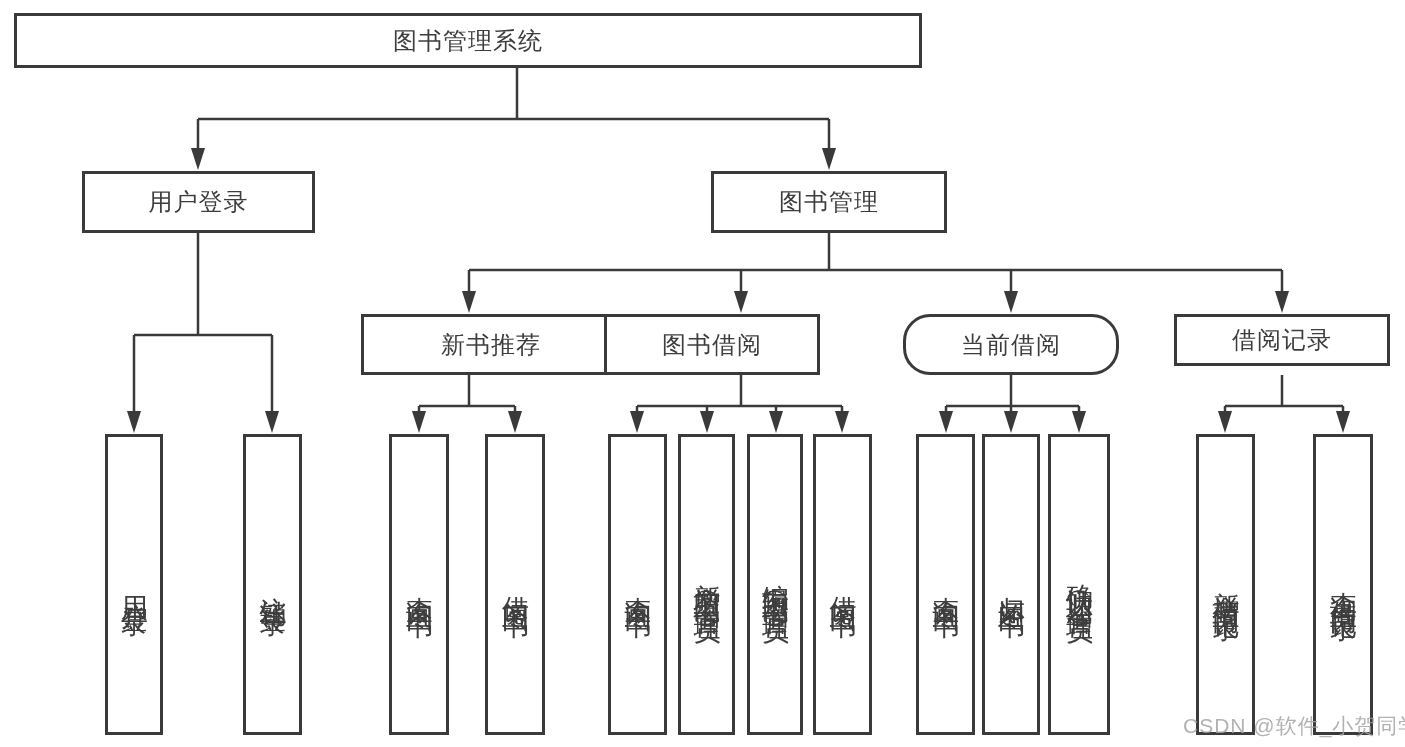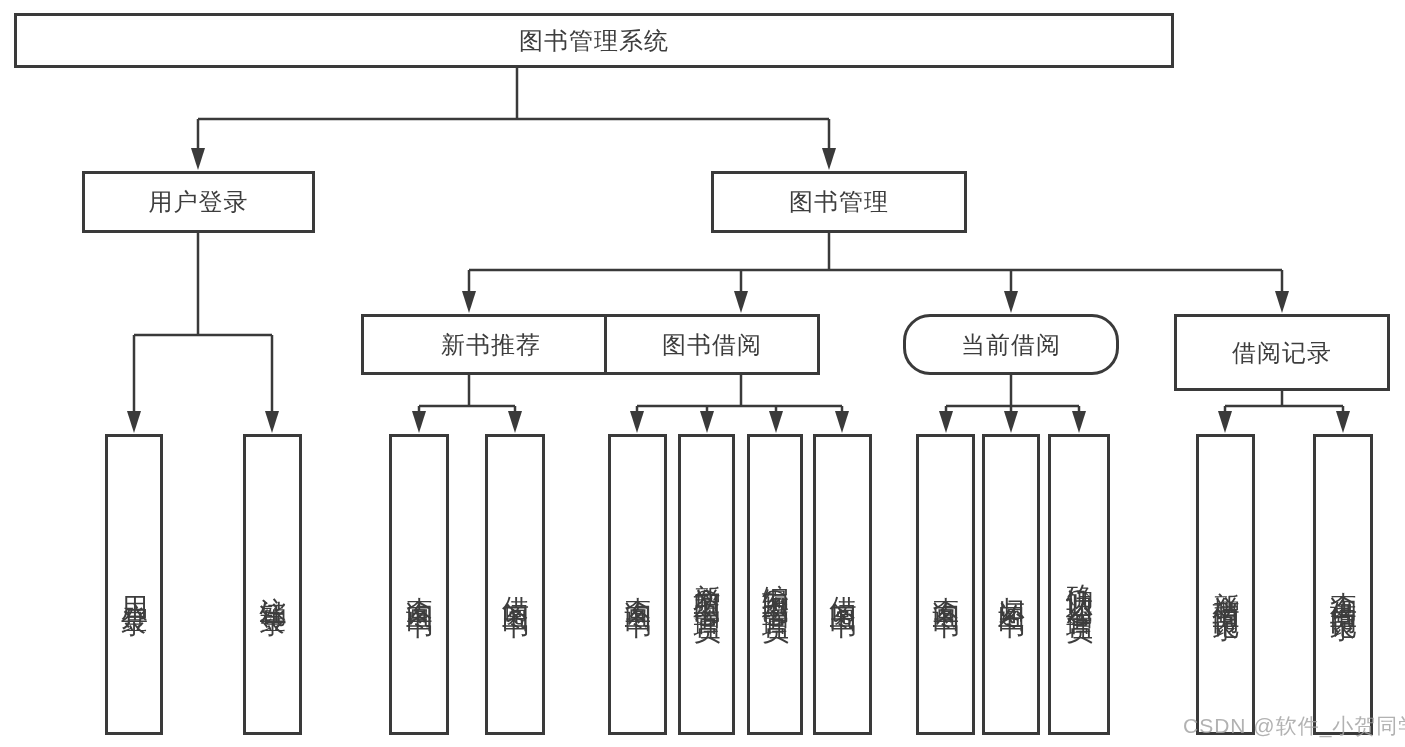--- a/index.html
+++ b/index.html
@@ -42,27 +42,27 @@
     position: absolute;
     left: 1183px;
     top: 712px;
     font-size: 21px;
     color: rgba(164, 164, 164, 0.85);
     letter-spacing: 1px;
     z-index: 5;
     white-space: nowrap;
   }
   
-  #root        { left: 14px;  top: 13px;  width: 1160px; height: 55px; }
+  #root        { left: 14px;  top: 13px;  width: 908px; height: 55px; }
   #n-login     { left: 82px;  top: 171px; width: 233px;  height: 62px; }
-  #n-bookmgmt  { left: 711px; top: 171px; width: 256px;  height: 62px; }
+  #n-bookmgmt  { left: 711px; top: 171px; width: 236px;  height: 62px; }
   #n-l3-1 { left: 361px;  top: 314px; width: 260px; height: 61px; }
   #n-l3-2 { left: 604px;  top: 314px; width: 216px; height: 61px; }
   #n-l3-3 { left: 903px;  top: 314px; width: 216px; height: 61px; border-radius: 27px; }
-  #n-l3-4 { left: 1174px; top: 314px; width: 216px; height: 77px; text-align: center; }
+  #n-l3-4 { left: 1174px; top: 314px; width: 216px; height: 52px; text-align: center; }
   .leaf { top: 434px; height: 301px; }
   #lf1  { left: 105px;  width: 58px; }
   #lf2  { left: 243px;  width: 59px; }
   #lf3  { left: 389px;  width: 60px; }
   #lf4  { left: 485px;  width: 60px; }
   #lf5  { left: 608px;  width: 59px; }
   #lf6  { left: 678px;  width: 57px; }
   #lf7  { left: 747px;  width: 56px; }
   #lf8  { left: 813px;  width: 59px; }
   #lf9  { left: 916px;  width: 59px; }

